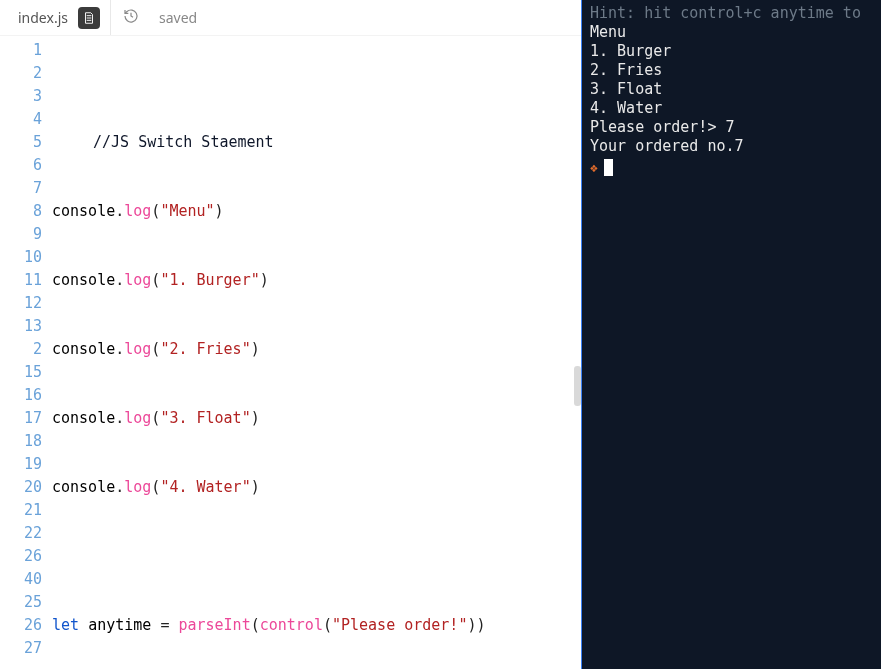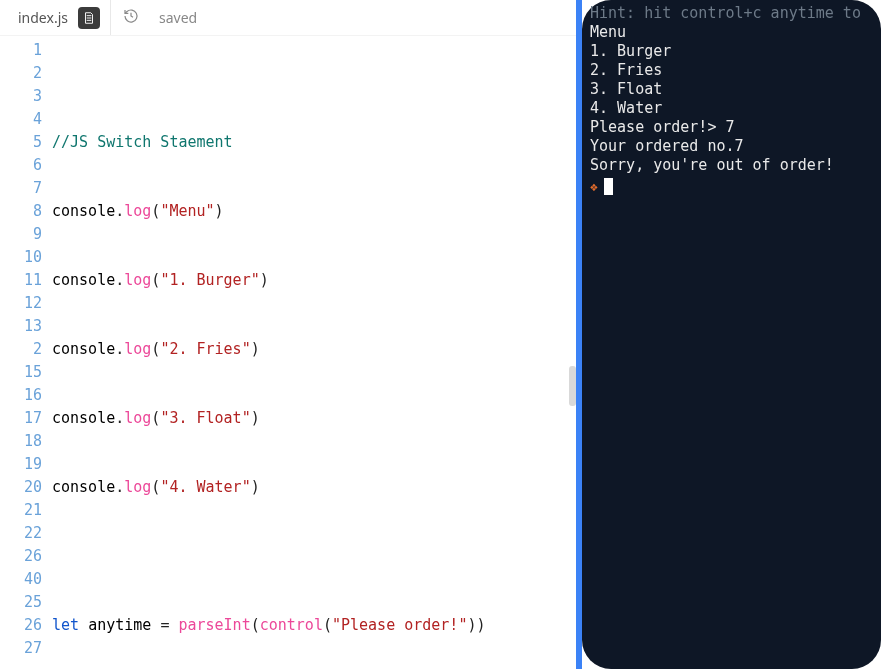--- a/index.html
+++ b/index.html
@@ -1,45 +1,45 @@
 <!DOCTYPE html>
 <html><head>
 <meta charset="utf-8">
 <style>
   * { box-sizing: border-box; margin: 0; padding: 0; }
   html, body { width: 881px; height: 669px; overflow: hidden; font-family: 'SF Mono', Menlo, Monaco, Consolas, monospace; }
   body { display: flex; }
 
   
-  .editor-pane { width: 582px; height: 669px; display: flex; flex-direction: column; background: #fff; border-right: 6px solid #3b82f6; }
+  .editor-pane { width: 582px; height: 669px; display: flex; flex-direction: column; background: #fff; border-right: 1px solid #3b82f6; }
   .editor-header { height: 36px; display: flex; align-items: center; padding: 0 10px; font-family: -apple-system, system-ui, sans-serif; font-size: 14px; color: #555; border-bottom: 1px solid #f3f3f3; }
   .file-tab { display: flex; align-items: center; gap: 2px; padding-right: 10px; border-right: 1px solid #e8e8e8; height: 100%; }
   .tab-label { padding: 0 8px; }
   .file-icon { width: 22px; height: 22px; border-radius: 4px; background: #3b3b3b; display: inline-flex; align-items: center; justify-content: center; }
   .file-icon svg { width: 14px; height: 14px; fill: #fff; }
   .saved-group { display: flex; align-items: center; gap: 20px; padding-left: 12px; color: #888; }
   .saved-group svg { width: 16px; height: 16px; stroke: #888; fill: none; stroke-width: 1.8; }
 
   .code-area { flex: 1; overflow: hidden; display: flex; font-size: 15px; line-height: 23px; }
   .gutter { width: 52px; text-align: right; padding: 3px 10px 0 0; color: #6aa2d9; user-select: none; }
   .gutter div { height: 23px; }
   .code { flex: 1; padding-top: 3px; white-space: pre; color: #222; position: relative; }
   .code-line { height: 23px; }
 
   
-  .tok-comment { color: #0f766e; }
+  .tok-comment { color: #0f172a; margin-left: 41px; }
   .tok-ident   { color: #000000; }
   .tok-dot     { color: #222; }
   .tok-prop    { color: #ec4899; } 
   .tok-str     { color: #b22222; }
   .tok-kw      { color: #1155cc; }
   .tok-punc    { color: #222; }
 
   
-  .terminal-pane { flex: 1; background: #0e1726; color: #e9e9e9; font-size: 15px; line-height: 19px; padding: 4px 8px 0 8px; position: relative; border-radius: 29px; }
+  .terminal-pane { flex: 1; background: #0e1726; color: #e9e9e9; font-size: 15px; line-height: 19px; padding: 4px 8px 0 8px; position: relative; }
   .hint { color: #6d7a88; white-space: nowrap; overflow: hidden; }
   .term-line { white-space: pre; }
   .prompt-row { display: flex; align-items: center; gap: 6px; margin-top: 2px; }
   .prompt-caret { color: #e36c2c; font-weight: bold; font-size: 13px; }
   .cursor { width: 9px; height: 17px; background: #fff; display: inline-block; }
 
   
   .scroll-nub { position: absolute; right: 0; top: 330px; width: 7px; height: 40px; background: rgba(0,0,0,0.15); border-radius: 3px; }
 </style>
 </head>
@@ -134,19 +134,18 @@
 <div class="terminal-pane">
   <div class="hint">Hint: hit control+c anytime to</div>
   <div id="term-lines">
       <div class="term-line">Menu</div>
       <div class="term-line">1. Burger</div>
       <div class="term-line">2. Fries</div>
       <div class="term-line">3. Float</div>
       <div class="term-line">4. Water</div>
       <div class="term-line">Please order!&gt; 7</div>
       <div class="term-line">Your ordered no.7</div>
-      <div class="term-line">Sorry, you're out of order!</div>
     </div>
   <div class="prompt-row">
     <span class="prompt-caret">❖</span>
     <span class="cursor"></span>
   </div>
 </div>
 
 </body></html>

